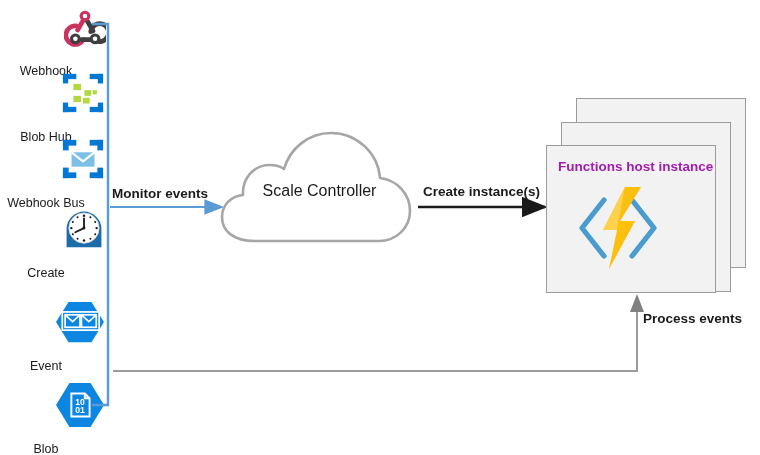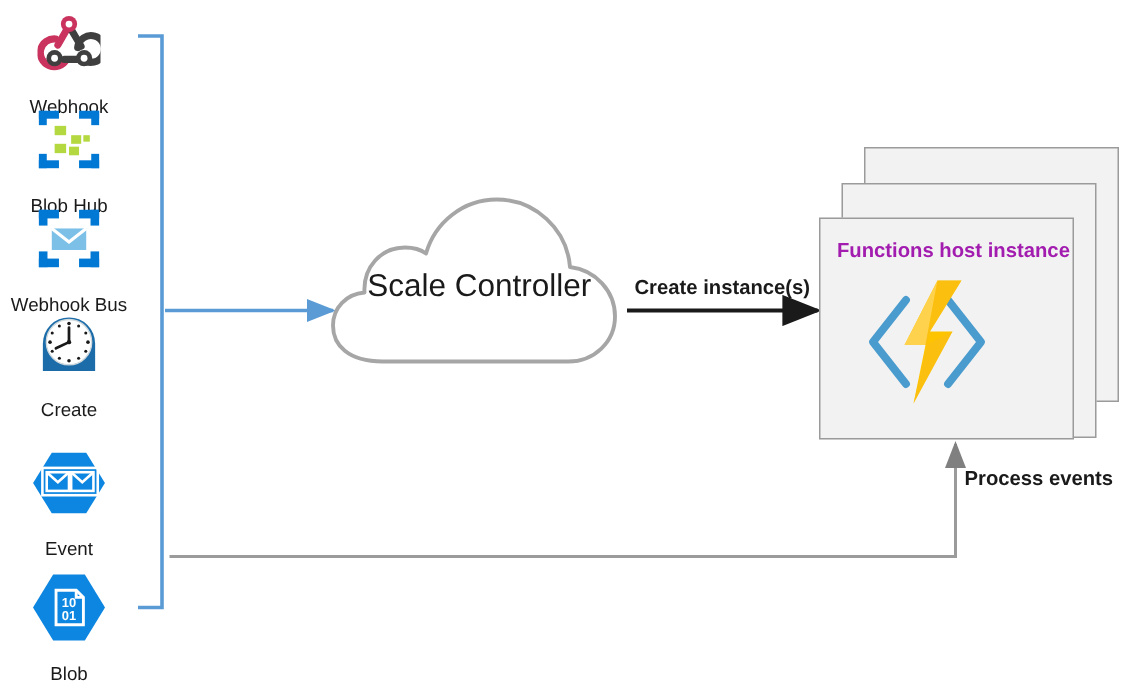--- a/index.html
+++ b/index.html
@@ -22,21 +22,22 @@
     position: absolute;
     width: 92px;
     text-align: center;
     left: 0;
   }
   .trigger .icon-wrap {
     width: 92px;
     height: 46px;
     display: flex;
     align-items: center;
-    justify-content: center;
+    justify-content: flex-end;
+    padding-left: 14px;
   }
   .trigger .label {
     font-size: 12.5px;
     color: #1a1a1a;
     line-height: 14px;
     margin-top: 14px;
     white-space: nowrap;
   }
   
   #wires {
@@ -69,21 +70,21 @@
   }
   #scale-controller-label {
     position: absolute;
     left: 0;
     top: 0;
     width: 195px;
     height: 128px;
     display: flex;
     align-items: center;
     justify-content: center;
-    font-size: 21px;
+    font-size: 16px;
     color: #1a1a1a;
     padding-top: 14px;
     box-sizing: border-box;
   }
   
   .host-card {
     position: absolute;
     background: #f2f2f2;
     border: 1px solid #9b9b9b;
     box-sizing: border-box;
@@ -260,20 +261,21 @@
              C290 148 309 133 331 133
              C357 133 378 153 380 178
              C397 180 410 194 410 211
              C410 228 396 241 379 241 Z" fill="#ffffff" stroke="#a6a6a6" stroke-width="2.6" stroke-linejoin="round"></path>
 
     <path d="M418 207 H545" fill="none" stroke="#1a1a1a" stroke-width="2.6" marker-end="url(#arrow-black)"></path>
 
     <path d="M113 371 H637 V296" fill="none" stroke="#9b9b9b" stroke-width="2" marker-end="url(#arrow-gray)"></path>
   </svg>
 
+  <div class="edge-label" id="monitor-events-label">Monitor events</div>
   <div class="edge-label" id="create-instances-label">Create instance(s)</div>
   <div class="edge-label" id="process-events-label">Process events</div>
 
   <div id="scale-controller">
     <div id="scale-controller-label">Scale Controller</div>
   </div>
 
   <div class="host-card" id="host-card-back"></div>
   <div class="host-card" id="host-card-mid"></div>
   <div class="host-card" id="host-card-front"></div>

